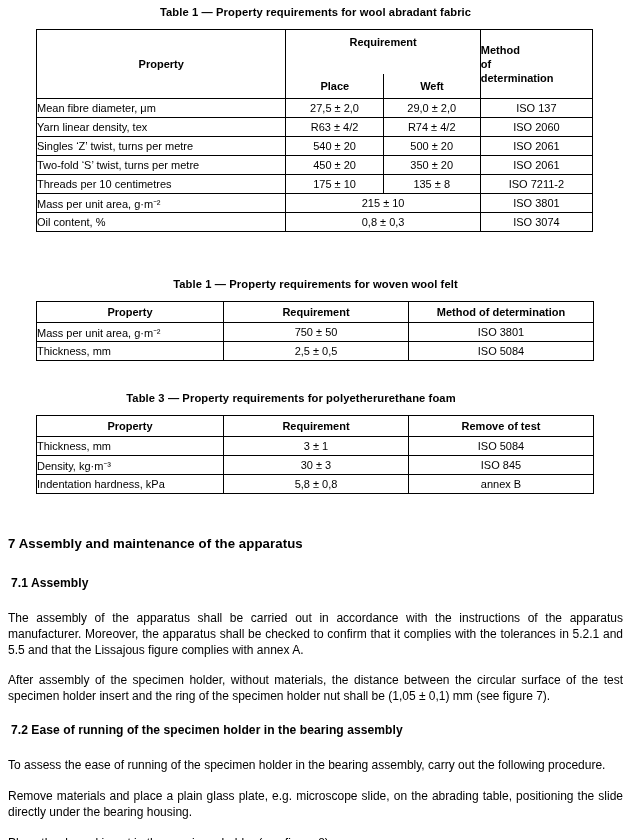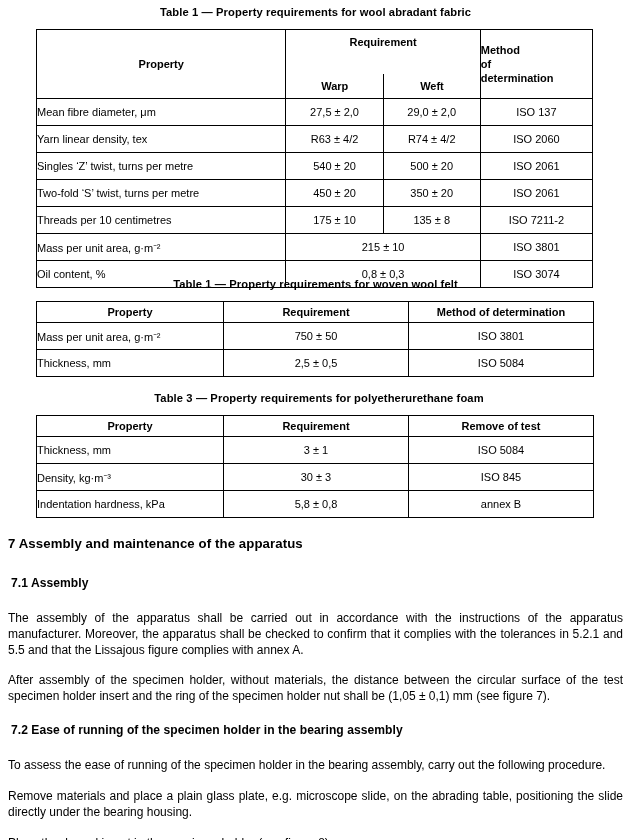--- a/index.html
+++ b/index.html
@@ -104,21 +104,21 @@
     align-items: center;
     justify-content: center;
     font-weight: bold;
     box-sizing: border-box;
   }
   .req-sub > div + div {
     border-left: 0.8px solid #000;
   }
   .td-nopad { padding: 0; }
 
-  .row-h { height: 27px; }
+  .row-h { height: 19px; }
 
   
   .sep-top td { border-top: 1.4px solid #000; }
 
   
   #table2-wrap { position: absolute; left: 36px; top: 301px; width: 557px; }
   #table2 { width: 557px; }
   #table2 .col-a { width: 187px; }
   #table2 .col-b { width: 185px; }
   #table2 .col-c { width: 185px; }
@@ -183,21 +183,21 @@
           <col class="col-weft">
           <col class="col-meth">
       </colgroup>
       <thead>
         <tr class="hdr-outer">
           <th class="hdr-prop">Property</th>
           <th class="td-nopad" colspan="2">
             <div class="req-stack">
               <div class="req-title">Requirement</div>
               <div class="req-sub">
-                <div>Warp</div>
+                <div>Place</div>
                 <div>Weft</div>
               </div>
             </div>
           </th>
           <th class="hdr-method">
             <span>Method</span><br>
             <span>of</span><br>
             <span>determination</span>
           </th>
         </tr>
@@ -273,21 +273,21 @@
         </tr>
         <tr class="row-h">
           <td class="cell c-left">Thickness, mm</td>
           <td class="cell c-center">2,5 ± 0,5</td>
           <td class="cell c-center">ISO 5084</td>
         </tr>
       </tbody>
     </table>
   </div>
 
-  <div style="position:absolute; left:0; top:392px; width:582px;margin-left:28px;">
+  <div style="position:absolute; left:0; top:392px; width:582px;">
     <div class="table-caption">Table 3 — Property requirements for polyetherurethane foam</div>
   </div>
 
   <div id="table3-wrap">
     <table id="table3" class="std">
       <colgroup>
           <col class="col-a">
           <col class="col-b">
           <col class="col-c">
         </colgroup>

